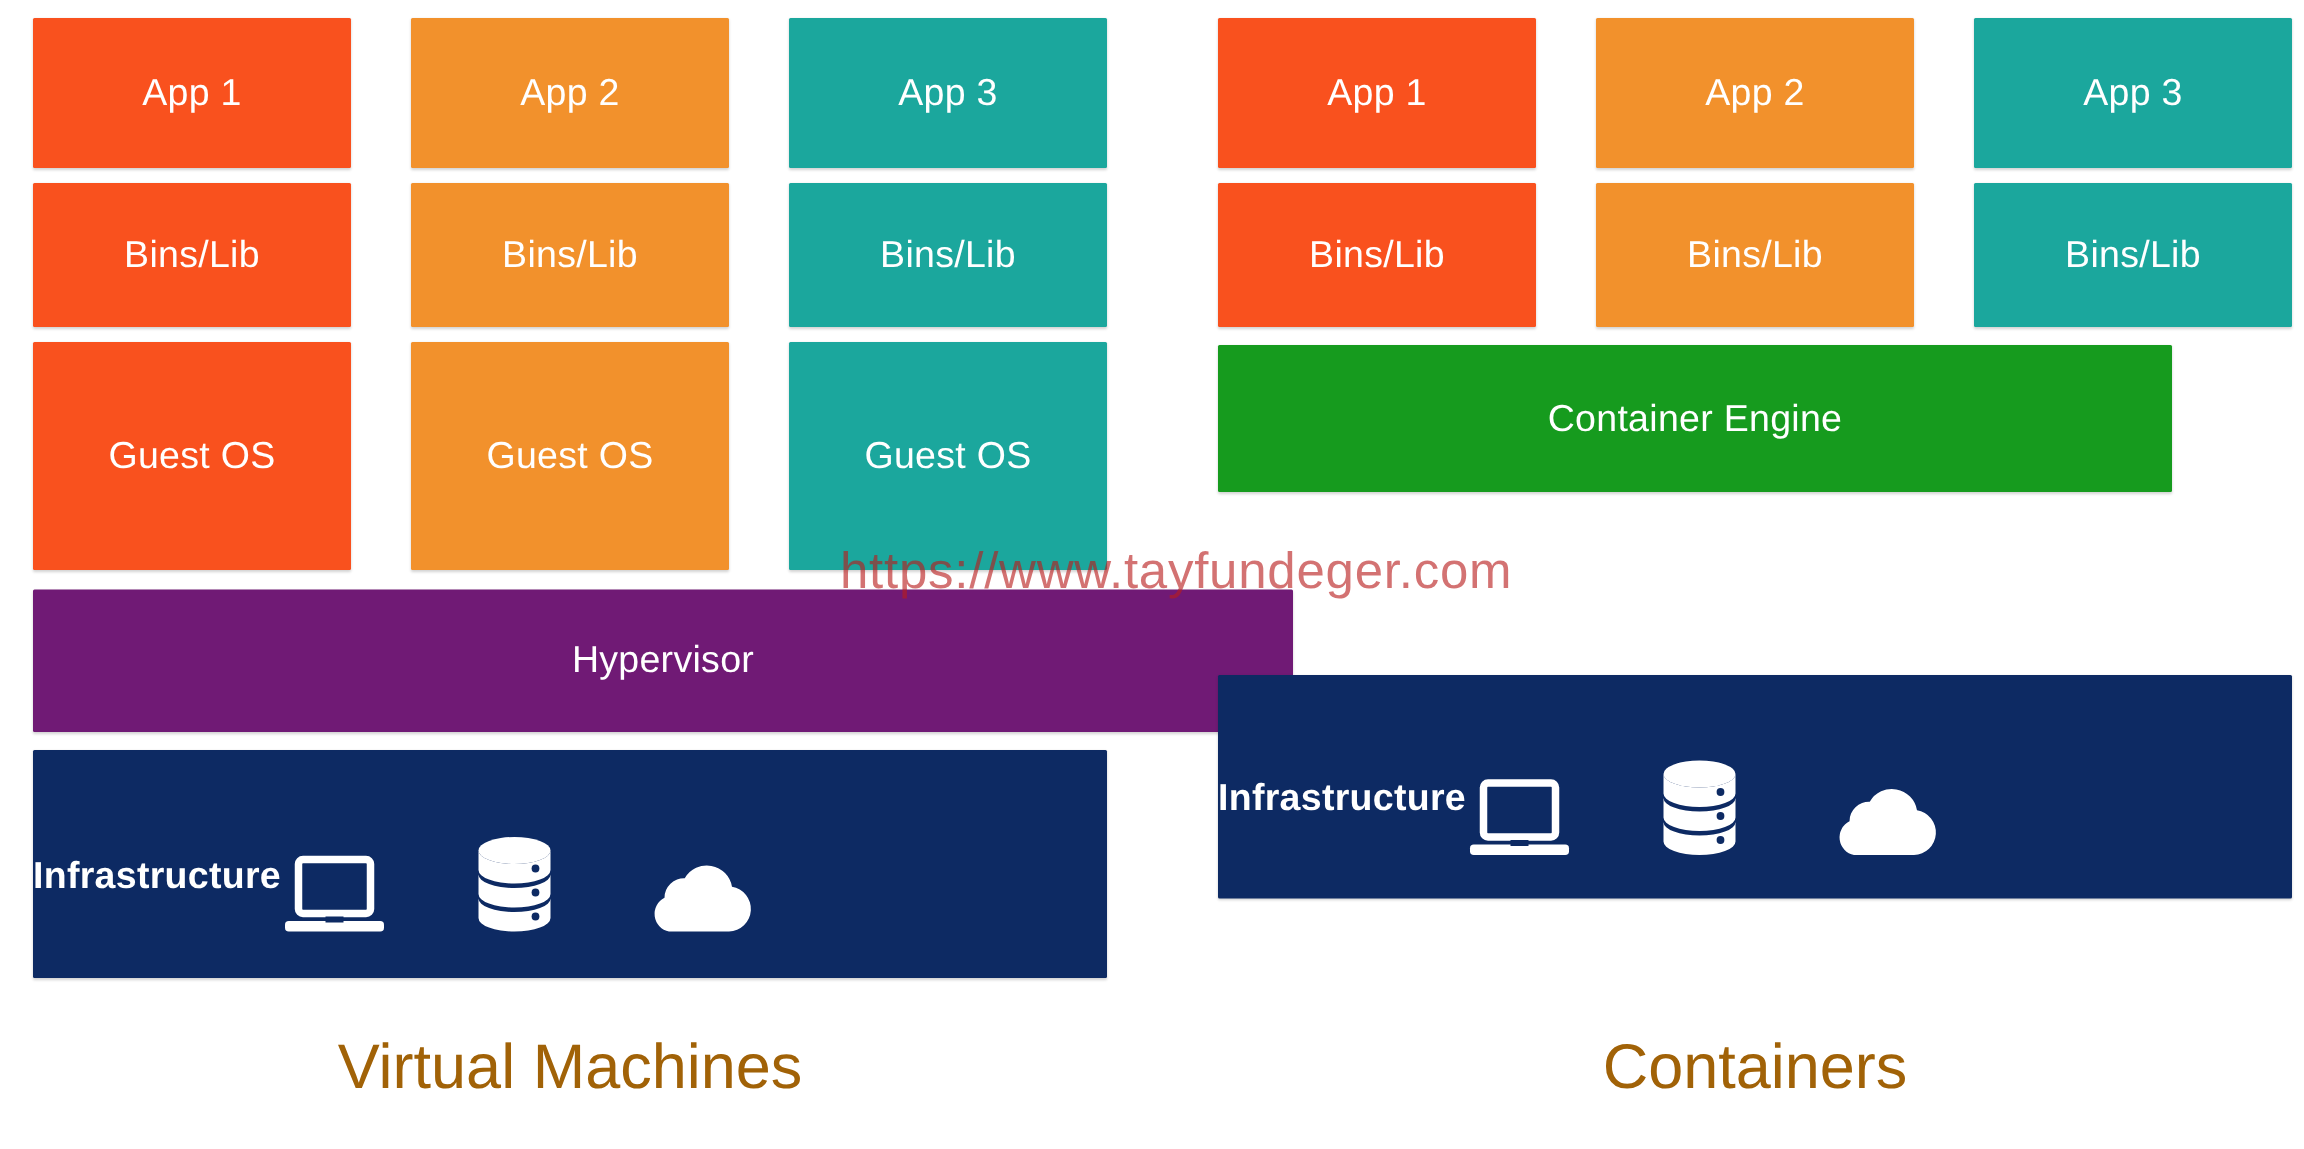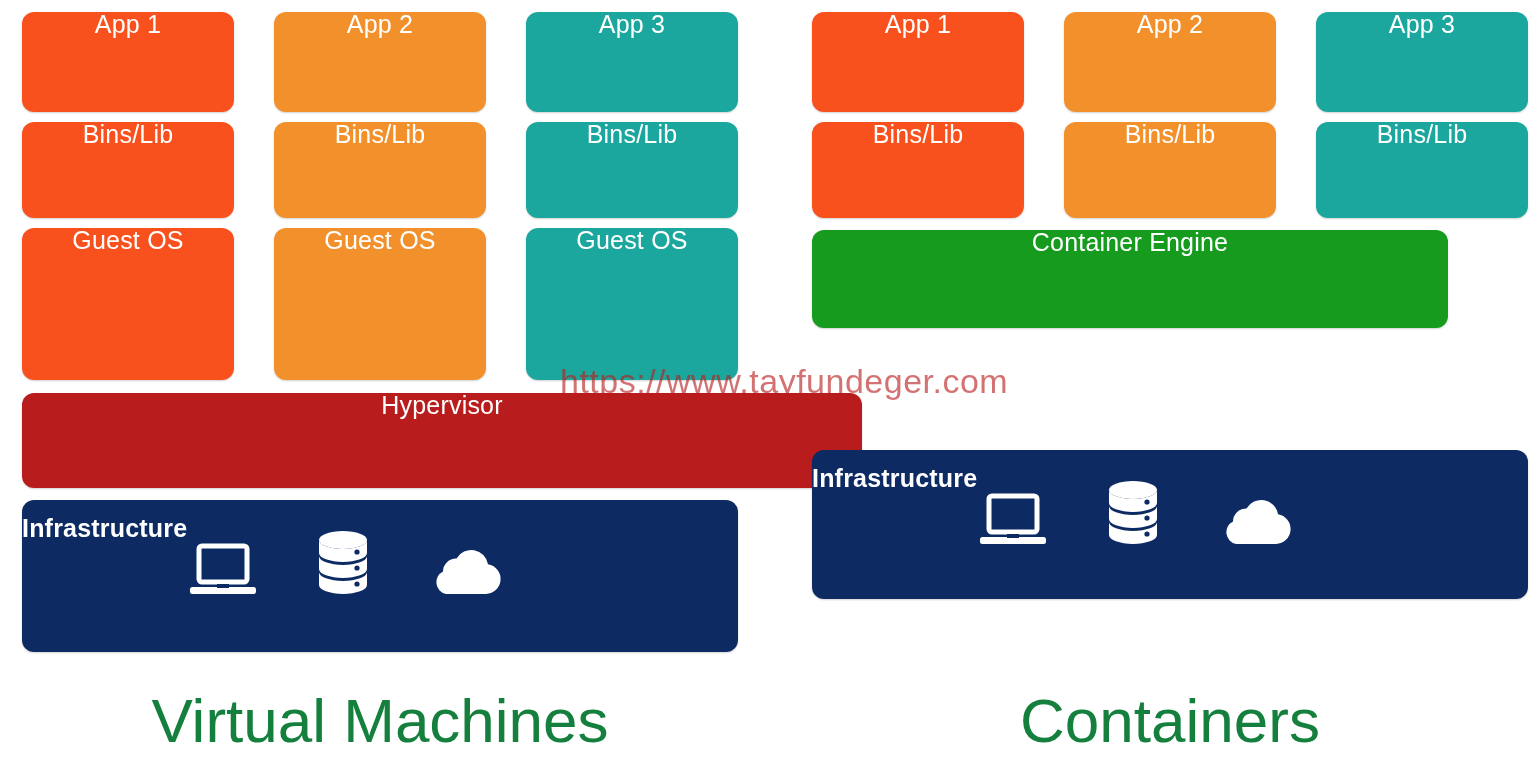--- a/index.html
+++ b/index.html
@@ -13,25 +13,25 @@
   #canvas {
     position: relative;
     width: 1536px;
     height: 766px;
     background: #ffffff;
     overflow: hidden;
   }
 
   .box {
     position: absolute;
-    border-radius: 12px;
+    border-radius: 1px;
     box-sizing: border-box;
     color: #ffffff;
     display: flex;
-    align-items: flex-start;
+    align-items: center;
     justify-content: center;
     box-shadow: 0 1px 2px rgba(0,0,0,0.18);
   }
   .box-label {
     font-size: 25px;
     font-weight: 400;
     letter-spacing: 0.2px;
     line-height: 1;
     text-align: center;
     color: #ffffff;
@@ -54,22 +54,22 @@
     justify-content: center;
     gap: 56px;
     margin-top: 14px;
   }
   .icon-row .ico { display: block; }
 
   
   .caption {
     position: absolute;
     text-align: center;
-    color: #15803d;
-    font-size: 62px;
+    color: #a16207;
+    font-size: 42px;
     font-weight: 400;
     line-height: 1;
     white-space: nowrap;
   }
 
   
   .watermark {
     position: absolute;
     color: #b91c1c;
     opacity: 0.62;
@@ -108,21 +108,21 @@
   <div class="box" style="left:526px; top:12px;  width:212px; height:100px; background:#1BA79D;">
     <span class="box-label">App 3</span>
   </div>
   <div class="box" style="left:526px; top:122px; width:212px; height:96px;  background:#1BA79D;">
     <span class="box-label">Bins/Lib</span>
   </div>
   <div class="box" style="left:526px; top:228px; width:212px; height:152px; background:#1BA79D;">
     <span class="box-label">Guest OS</span>
   </div>
 
-  <div class="box" style="left:22px; top:393px; width:840px; height:95px; background:#b91c1c;">
+  <div class="box" style="left:22px; top:393px; width:840px; height:95px; background:#701a75;">
     <span class="box-label">Hypervisor</span>
   </div>
 
   <div class="box infra" style="left:22px; top:500px; width:716px; height:152px; background:#0D2A63;">
     <span class="box-label">Infrastructure</span>
     <div class="icon-row">
 
       <svg class="ico" width="72" height="56" viewBox="0 0 72 56" aria-hidden="true">
         <rect x="12" y="4" width="48" height="36" rx="3" ry="3" fill="none" stroke="#ffffff" stroke-width="5"></rect>
         <rect x="3" y="45" width="66" height="7" rx="2.5" ry="2.5" fill="#ffffff"></rect>

